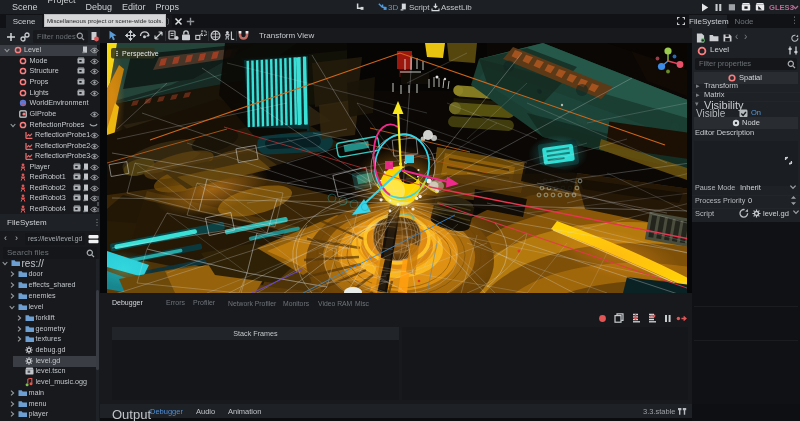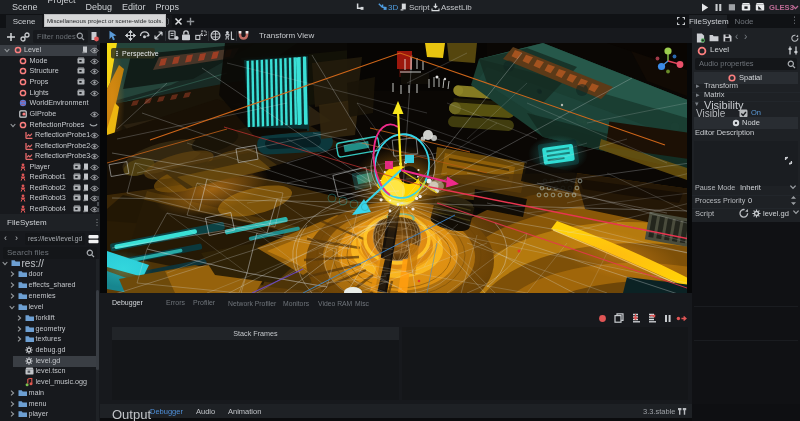--- a/index.html
+++ b/index.html
@@ -1274,21 +1274,21 @@
     </div>
  <div class="abs" style="left:18px;top:17px;font-size:8px;color:#d4d7da;">Level</div>
  <div class="abs" style="left:96px;top:17px;">
       <svg width="10" height="11">
         <path d="M2 1.5v8M8 1.5v8" stroke="#c9ccd0" stroke-width="1.3"></path>
         <rect x="0.6" y="3" width="3" height="2" fill="#c9ccd0"></rect>
         <rect x="6.4" y="6" width="3" height="2" fill="#c9ccd0"></rect>
       </svg>
     </div>
 
- <div class="abs" style="left:3px;top:30px;width:102px;height:12px;background:#141619;border-radius:2px;color:#6d7278;font-size:7.5px;line-height:12px;padding-left:4px;">Audio properties</div>
+ <div class="abs" style="left:3px;top:30px;width:102px;height:12px;background:#141619;border-radius:2px;color:#6d7278;font-size:7.5px;line-height:12px;padding-left:4px;">Filter properties</div>
  <div class="abs" style="left:95px;top:32px;">
       <svg width="9" height="9">
         <circle cx="3.8" cy="3.8" r="2.6" fill="none" stroke="#aaaeb2" stroke-width="1.2"></circle>
         <path d="M5.8 5.8L8 8" stroke="#aaaeb2" stroke-width="1.2"></path>
       </svg>
     </div>
 
  <div class="abs" style="left:2px;top:44px;width:104px;height:12px;background:#292d32;"></div>
  <div class="abs" style="left:36px;top:46px;">
       <svg width="8" height="8">

